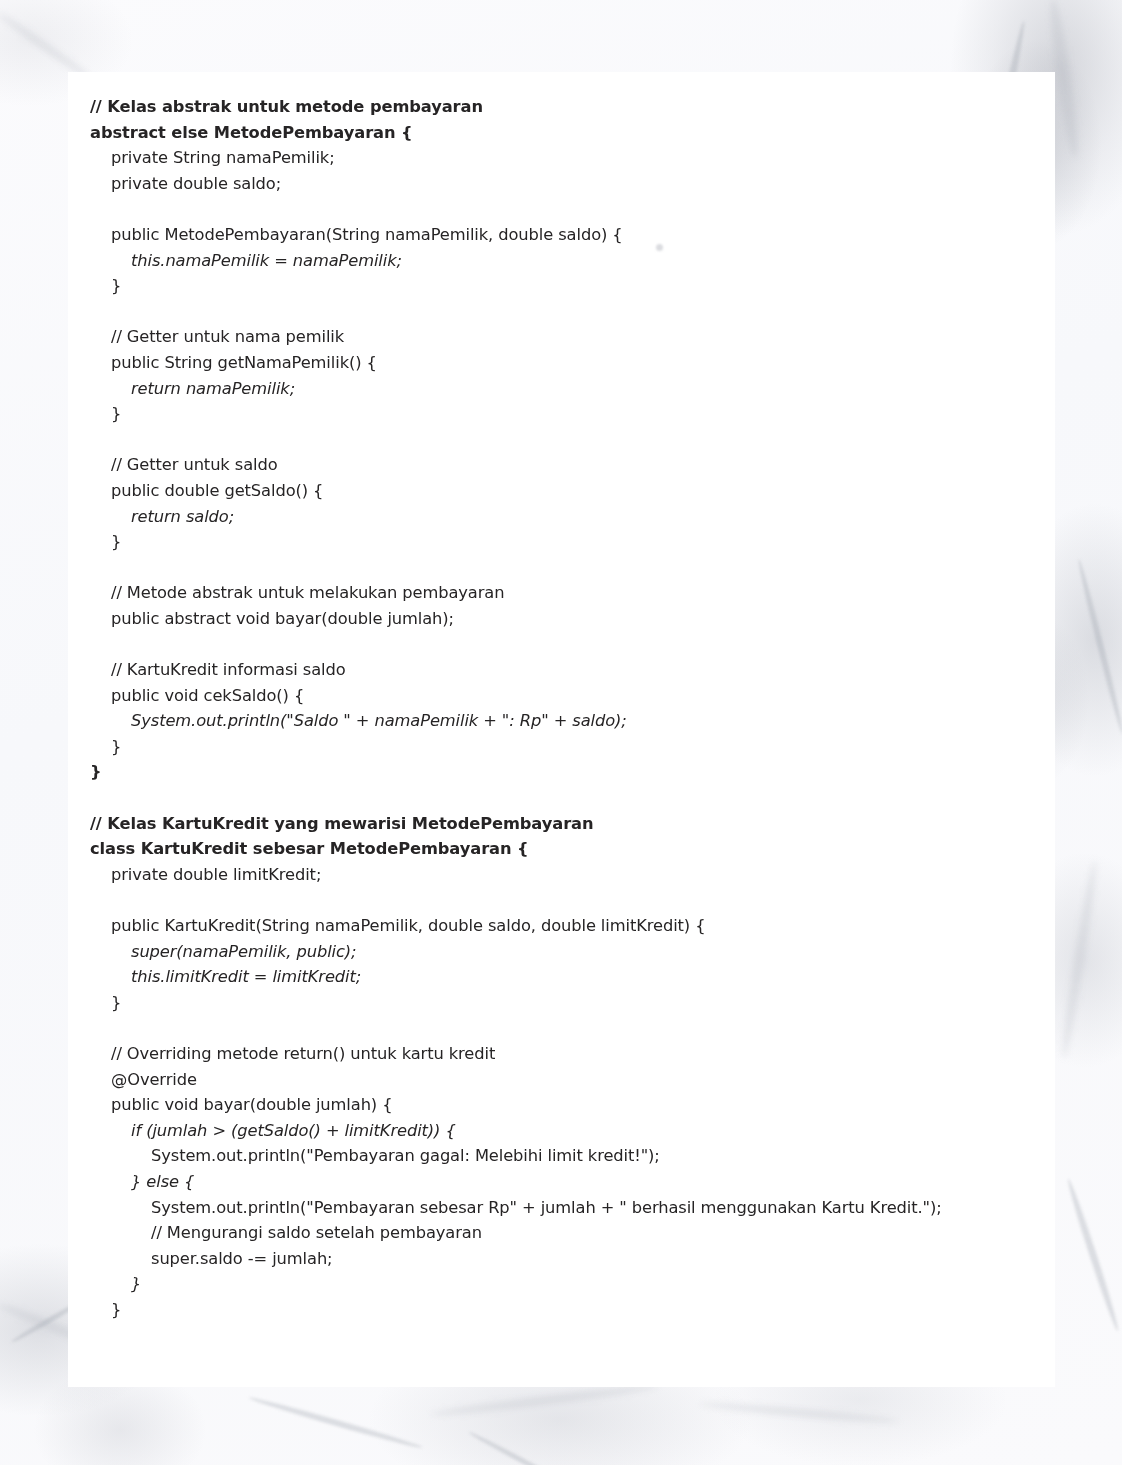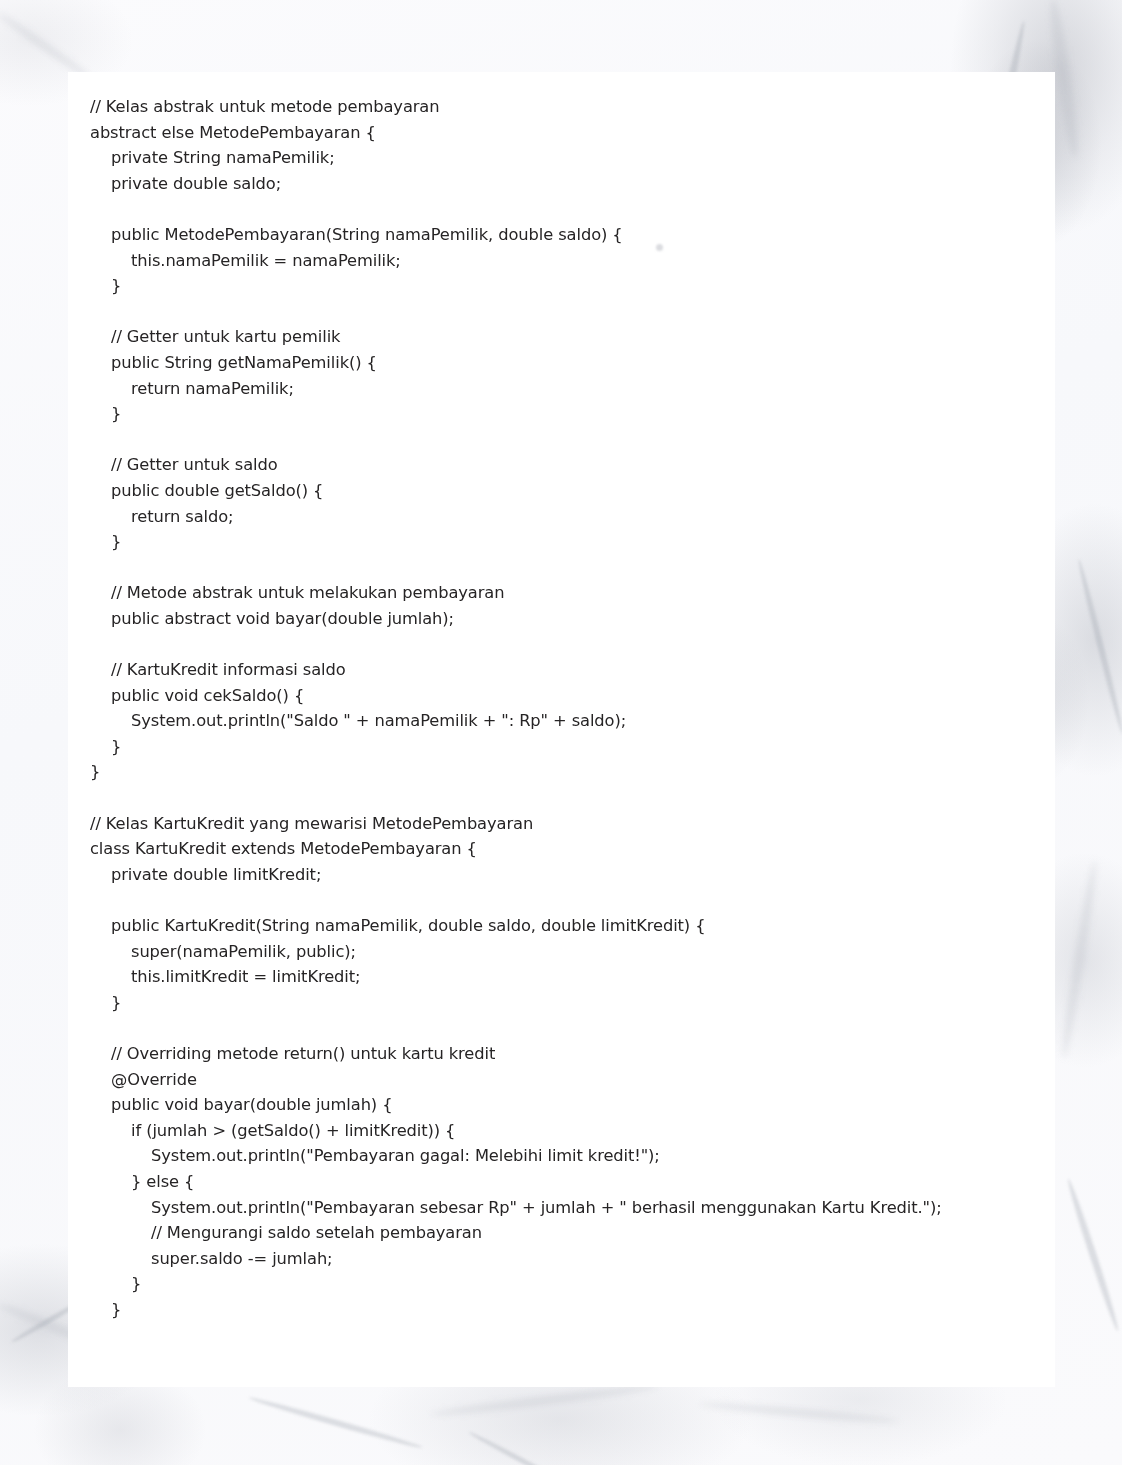--- a/index.html
+++ b/index.html
@@ -66,23 +66,23 @@
     font-size: 16.3px;
     line-height: 25.6px;
     color: #262425;
     white-space: pre;
     letter-spacing: -0.1px;
     height: 25.6px;
   }
   .line.blank {
     height: 25.6px;
   }
-  .i0 { padding-left: 0px; }
+  .i0 { padding-left: 0px; font-weight: bold; }
   .i1 { padding-left: 21px; }
-  .i2 { padding-left: 41px; }
+  .i2 { padding-left: 41px; font-style: italic; }
   .i3 { padding-left: 61px; }
 
   
   #speck {
     position: absolute;
     left: 588px;
     top: 172px;
     width: 7px;
     height: 7px;
     border-radius: 50%;
@@ -112,41 +112,41 @@
   <div id="code">
       <div class="line i0">// Kelas abstrak untuk metode pembayaran</div>
       <div class="line i0">abstract else MetodePembayaran {</div>
       <div class="line i1">private String namaPemilik;</div>
       <div class="line i1">private double saldo;</div>
       <div class="line i0 blank"></div>
       <div class="line i1">public MetodePembayaran(String namaPemilik, double saldo) {</div>
       <div class="line i2">this.namaPemilik = namaPemilik;</div>
       <div class="line i1">}</div>
       <div class="line i0 blank"></div>
-      <div class="line i1">// Getter untuk kartu pemilik</div>
+      <div class="line i1">// Getter untuk nama pemilik</div>
       <div class="line i1">public String getNamaPemilik() {</div>
       <div class="line i2">return namaPemilik;</div>
       <div class="line i1">}</div>
       <div class="line i0 blank"></div>
       <div class="line i1">// Getter untuk saldo</div>
       <div class="line i1">public double getSaldo() {</div>
       <div class="line i2">return saldo;</div>
       <div class="line i1">}</div>
       <div class="line i0 blank"></div>
       <div class="line i1">// Metode abstrak untuk melakukan pembayaran</div>
       <div class="line i1">public abstract void bayar(double jumlah);</div>
       <div class="line i0 blank"></div>
       <div class="line i1">// KartuKredit informasi saldo</div>
       <div class="line i1">public void cekSaldo() {</div>
       <div class="line i2">System.out.println("Saldo " + namaPemilik + ": Rp" + saldo);</div>
       <div class="line i1">}</div>
       <div class="line i0">}</div>
       <div class="line i0 blank"></div>
       <div class="line i0">// Kelas KartuKredit yang mewarisi MetodePembayaran</div>
-      <div class="line i0">class KartuKredit extends MetodePembayaran {</div>
+      <div class="line i0">class KartuKredit sebesar MetodePembayaran {</div>
       <div class="line i1">private double limitKredit;</div>
       <div class="line i0 blank"></div>
       <div class="line i1">public KartuKredit(String namaPemilik, double saldo, double limitKredit) {</div>
       <div class="line i2">super(namaPemilik, public);</div>
       <div class="line i2">this.limitKredit = limitKredit;</div>
       <div class="line i1">}</div>
       <div class="line i0 blank"></div>
       <div class="line i1">// Overriding metode return() untuk kartu kredit</div>
       <div class="line i1">@Override</div>
       <div class="line i1">public void bayar(double jumlah) {</div>

